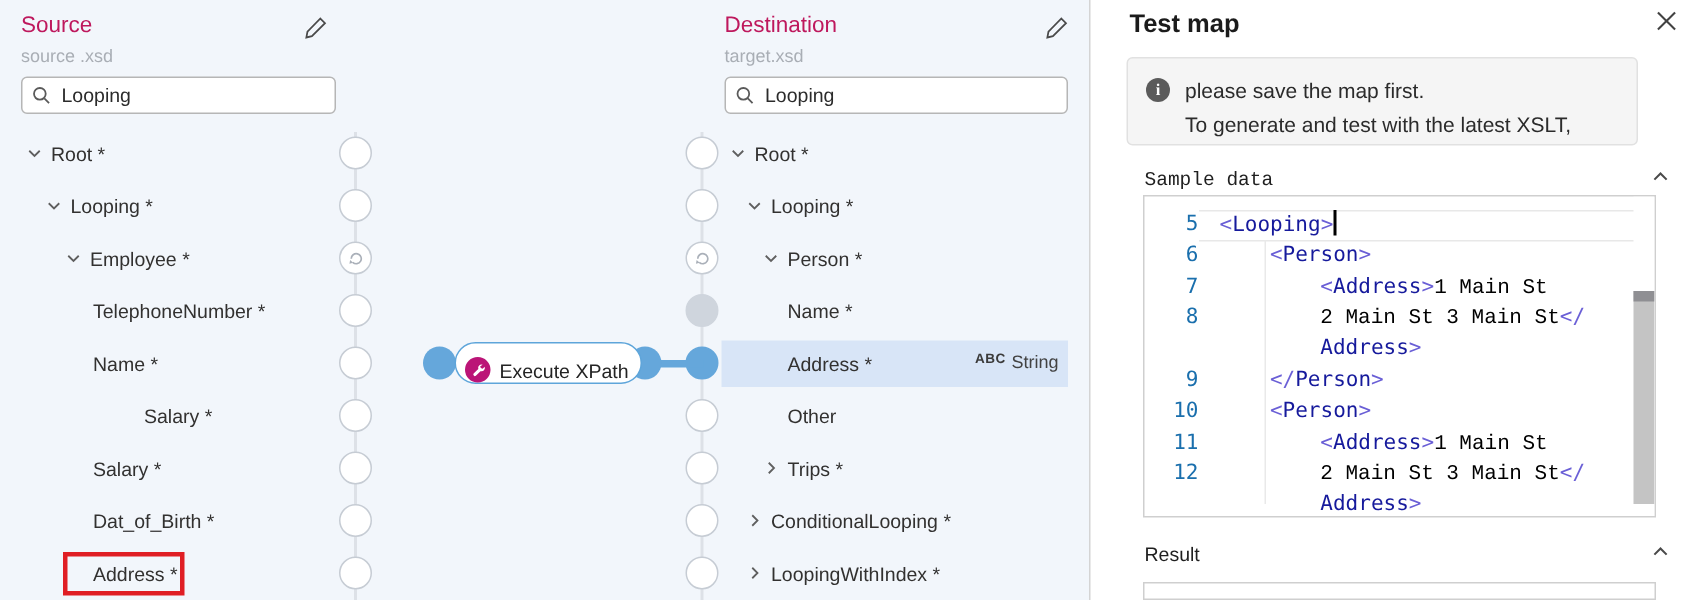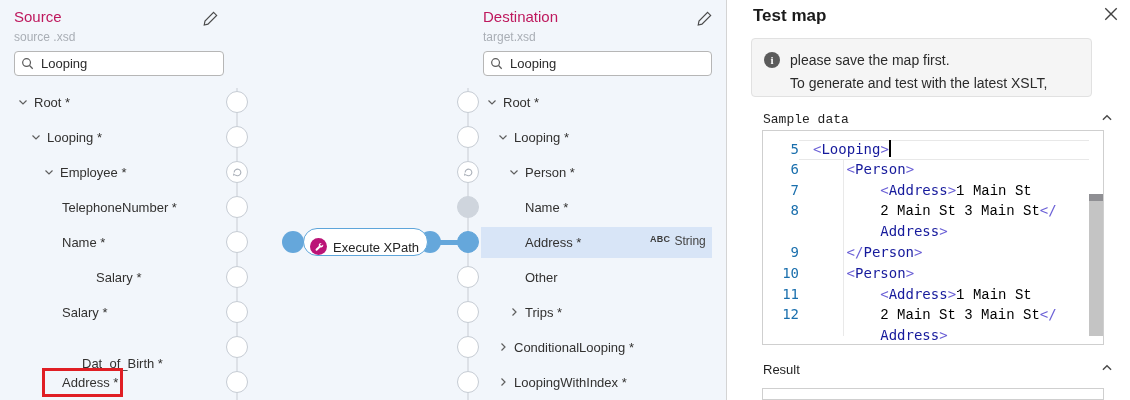--- a/index.html
+++ b/index.html
@@ -160,21 +160,21 @@
         </div>
         <div class="tree-row" style="left: 60px; top: 227px;">
           <span class="tree-label">Name *</span>
         </div>
         <div class="tree-row" style="left: 60px; top: 262px; margin-left: 34px;">
           <span class="tree-label">Salary *</span>
         </div>
         <div class="tree-row" style="left: 60px; top: 297px;">
           <span class="tree-label">Salary *</span>
         </div>
-        <div class="tree-row" style="left: 60px; top: 348px; margin-left: 20px;">
+        <div class="tree-row" style="left: 60px; top: 332px;">
           <span class="tree-label">Dat_of_Birth *</span>
         </div>
         <div class="tree-row" style="left: 60px; top: 367px;">
           <span class="tree-label">Address *</span>
         </div>
       </div>
     <div id="dest-tree">
         <div class="tree-row" style="left: 486px; top: 87px;">
           <span class="chev">
             <svg width="12" height="12" viewBox="0 0 12 12">

